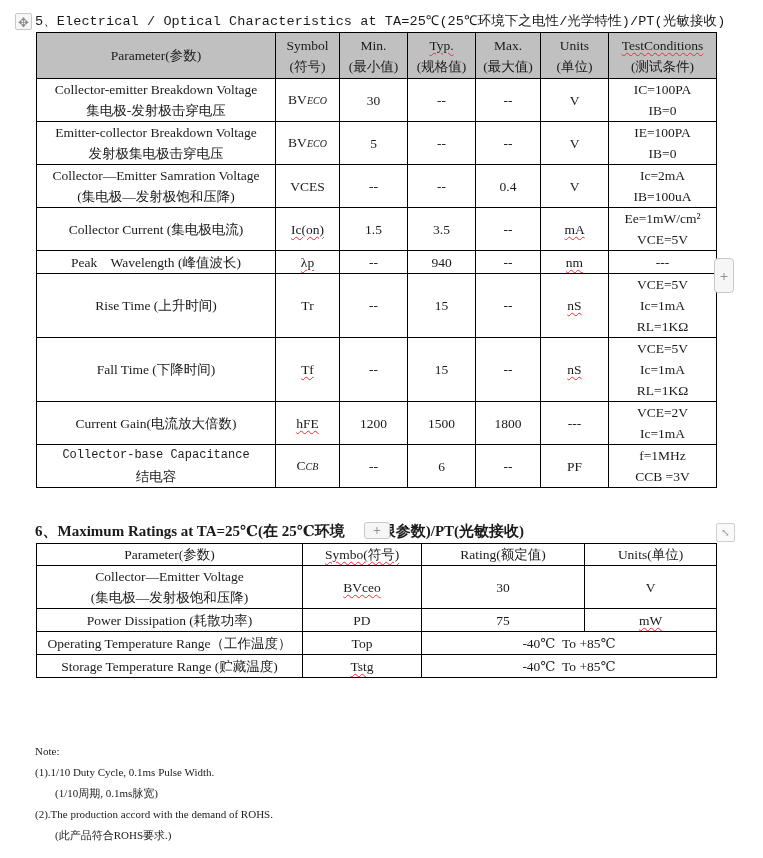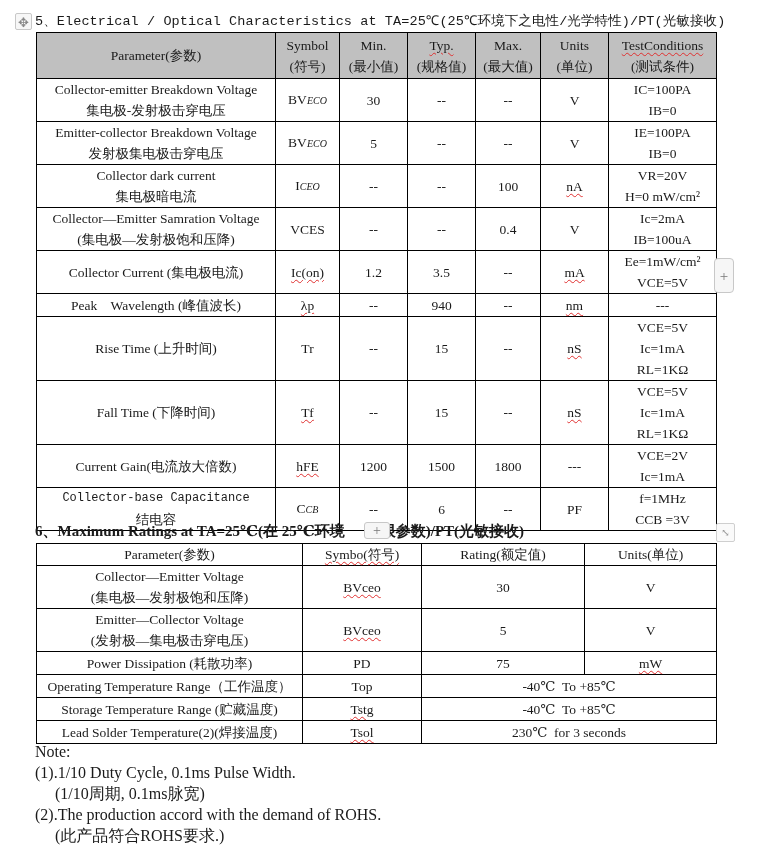--- a/index.html
+++ b/index.html
@@ -20,21 +20,21 @@
   #t6 { left:36px; top:543px; width:680px; }
   .sub { font-size:10px;font-style:italic; }
   .squig { text-decoration:underline wavy #e03030; text-decoration-thickness:1px; text-underline-offset:2px; }
   .mono { font-family:"Liberation Mono","DejaVu Sans Mono",monospace; font-size:12px; }
   .add-col { left:714px; top:258px; width:20px; height:35px; border:1px solid #c8c8c8; border-radius:4px;
              background:#f6f6f6; color:#777; font-size:15px; line-height:34px; text-align:center; box-sizing:border-box; }
   .add-row { left:364px; top:522px; width:26px; height:17px; border:1px solid #c8c8c8; border-radius:3px;
              background:#f6f6f6; color:#777; font-size:14px; line-height:15px; text-align:center; box-sizing:border-box; }
   .resize { left:716px; top:523px; width:19px; height:19px; border:1px solid #cfcfcf; border-radius:2px;
             background:#fafafa; color:#999; font-size:10px; line-height:17px; text-align:center; box-sizing:border-box; }
-  .notes { left:35px; top:741px; font-size:16px; line-height:21px; }
+  .notes { left:35px; top:741px; font-size:11px; line-height:21px; }
   .notes div.ind { padding-left:20px; }
 </style>
 </head>
 <body>
 
 <div class="abs move-handle">✥</div>
 <div class="abs sec5-title">5、Electrical / Optical Characteristics at TA=25℃(25℃环境下之电性/光学特性)/PT(光敏接收)</div>
 
 <table id="t5">
   <colgroup>
@@ -94,56 +94,41 @@
     <td>5</td>
     <td>--</td>
     <td>--</td>
     <td>V</td>
     <td>
           <div>IE=100PA</div>
           <div>IB=0</div>
         </td>
   </tr>
 
-  <tr style="height:42px">
-    <td>
-          <div>Collector dark current</div>
-          <div>集电极暗电流</div>
-        </td>
-    <td><span>I</span><span class="sub">CEO</span></td>
-    <td>--</td>
-    <td>--</td>
-    <td>100</td>
-    <td><span class="squig">nA</span></td>
-    <td>
-          <div>VR=20V</div>
-          <div>H=0 mW/cm²</div>
-        </td>
-  </tr>
 
   <tr style="height:42px">
     <td>
           <div><span>Collector—Emitter Samration Voltage</span></div>
           <div>(集电极—发射极饱和压降)</div>
         </td>
     <td><span>VCES</span></td>
     <td>--</td>
     <td>--</td>
     <td>0.4</td>
     <td>V</td>
     <td>
           <div>Ic=2mA</div>
           <div>IB=100uA</div>
         </td>
   </tr>
 
   <tr style="height:42px">
     <td>Collector Current (集电极电流)</td>
     <td><span class="squig">Ic(on)</span></td>
-    <td>1.2</td>
+    <td>1.5</td>
     <td>3.5</td>
     <td>--</td>
     <td><span class="squig">mA</span></td>
     <td>
           <div>Ee=1mW/cm²</div>
           <div>VCE=5V</div>
         </td>
   </tr>
 
   <tr style="height:23px">
@@ -237,49 +222,35 @@
   </tr>
   <tr style="height:42px">
     <td>
           <div>Collector—Emitter Voltage</div>
           <div>(集电极—发射极饱和压降)</div>
         </td>
     <td><span class="squig">BVceo</span></td>
     <td>30</td>
     <td>V</td>
   </tr>
-  <tr style="height:42px">
-    <td>
-          <div>Emitter—Collector Voltage</div>
-          <div>(发射极—集电极击穿电压)</div>
-        </td>
-    <td><span class="squig">BVceo</span></td>
-    <td>5</td>
-    <td>V</td>
-  </tr>
   <tr style="height:23px">
     <td>Power Dissipation (耗散功率)</td>
     <td>PD</td>
     <td>75</td>
     <td><span class="squig">mW</span></td>
   </tr>
   <tr style="height:23px">
     <td>Operating Temperature Range（工作温度）</td>
     <td>Top</td>
     <td colspan="2" style="white-space:pre">-40℃  To +85℃</td>
   </tr>
   <tr style="height:23px">
     <td>Storage Temperature Range (贮藏温度)</td>
     <td><span class="squig">Tstg</span></td>
     <td colspan="2" style="white-space:pre">-40℃  To +85℃</td>
-  </tr>
-  <tr style="height:23px">
-    <td>Lead Solder Temperature(2)(焊接温度)</td>
-    <td><span class="squig">Tsol</span></td>
-    <td colspan="2" style="white-space:pre">230℃  for 3 seconds</td>
   </tr>
 </tbody>
   </table>
 
 <div class="abs notes">
   <div>Note:</div>
   <div>(1).1/10 Duty Cycle, 0.1ms Pulse Width.</div>
   <div class="ind">(1/10周期, 0.1ms脉宽)</div>
   <div>(2).The production accord with the demand of ROHS.</div>
   <div class="ind">(此产品符合ROHS要求.)</div>

